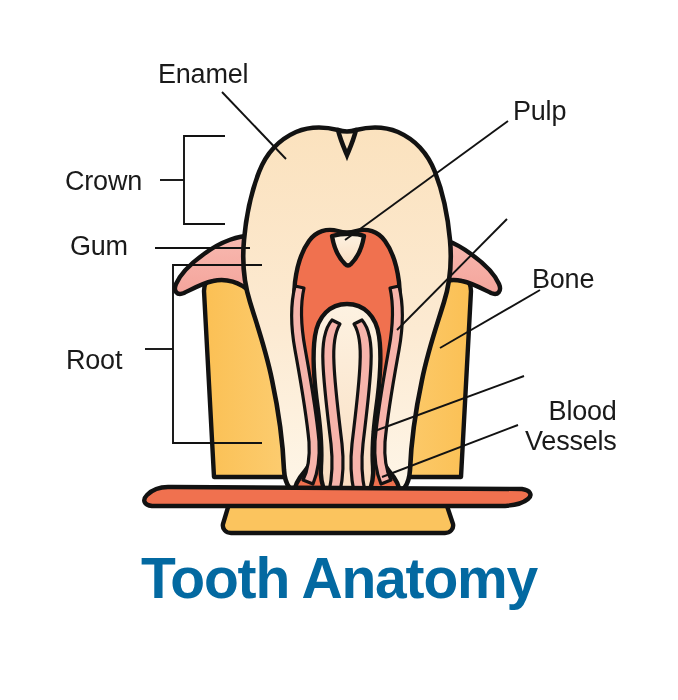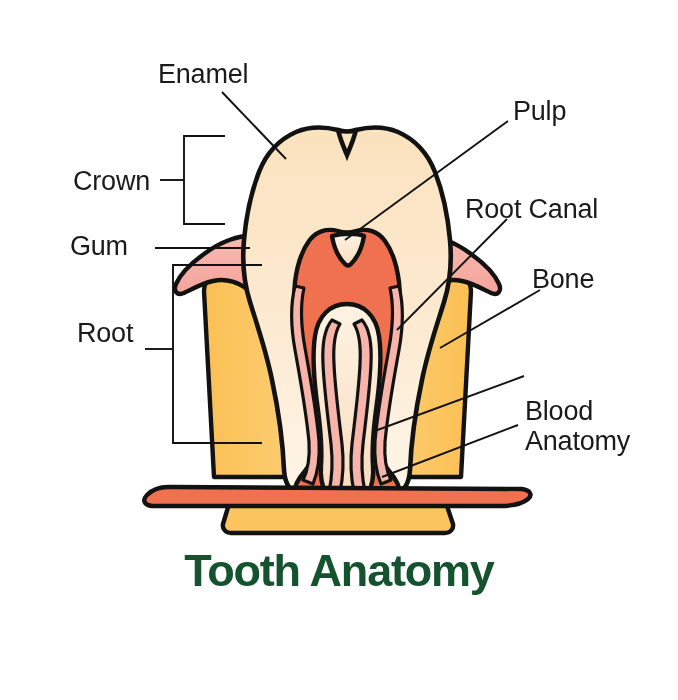--- a/index.html
+++ b/index.html
@@ -27,32 +27,32 @@
   .lbl {
     position: absolute;
     font-family: "Liberation Sans", sans-serif;
     font-size: 27px;
     font-weight: 400;
     color: #1a1a1a;
     white-space: nowrap;
     letter-spacing: -0.2px;
     line-height: 1.12;
   }
-  .lbl.right { text-align: left; }
+  .lbl.right { text-align: right; }
   .lbl.leftal { text-align: right; }
   #title {
     position: absolute;
     left: 0;
     top: 545px;
     width: 678px;
     text-align: center;
     font-family: "Liberation Sans", sans-serif;
-    font-size: 45px;
+    font-size: 57px;
     font-weight: 700;
-    color: #14532d;
+    color: #0369a1;
     letter-spacing: -1.2px;
   }
 </style>
 </head>
 <body>
 
 <div id="stage">
 
   <svg id="diagram" width="678" height="700" viewBox="0 0 678 700">
 
@@ -286,31 +286,30 @@
       <line x1="540" y1="290" x2="440" y2="348"></line>
 
       <line x1="524" y1="376" x2="372" y2="432"></line>
 
       <line x1="518" y1="425" x2="382" y2="477"></line>
     </g>
   </svg>
 
   <div class="lbl leftal" style="left:158px; top:59px;">Enamel</div>
 
-  <div class="lbl leftal" style="left:65px; top:166px;margin-left:8px;">Crown</div>
+  <div class="lbl leftal" style="left:65px; top:166px;">Crown</div>
 
   <div class="lbl leftal" style="left:70px; top:231px;">Gum</div>
 
-  <div class="lbl leftal" style="left:66px; top:318px;margin-left:11px;">Root</div>
+  <div class="lbl leftal" style="left:66px; top:345px;">Root</div>
 
   <div class="lbl right" style="left:513px; top:96px;">Pulp</div>
 
-  <div class="lbl right" style="left:465px; top:194px;">Root Canal</div>
 
   <div class="lbl right" style="left:532px; top:264px;">Bone</div>
 
 
   <div class="lbl right" style="left:525px; top:396px; white-space:pre;">Blood
-Anatomy</div>
+Vessels</div>
 
   <div id="title">Tooth Anatomy</div>
 
 </div>
 
 </body></html>

